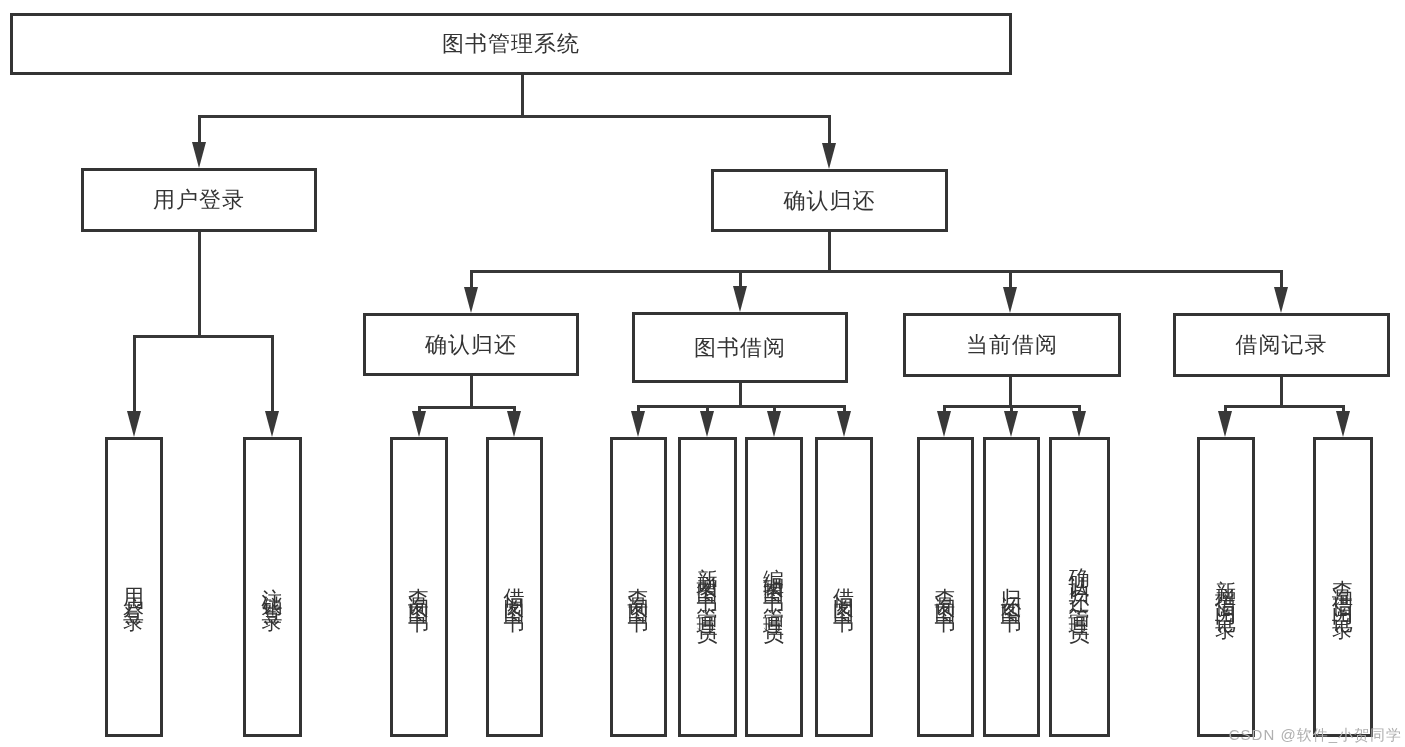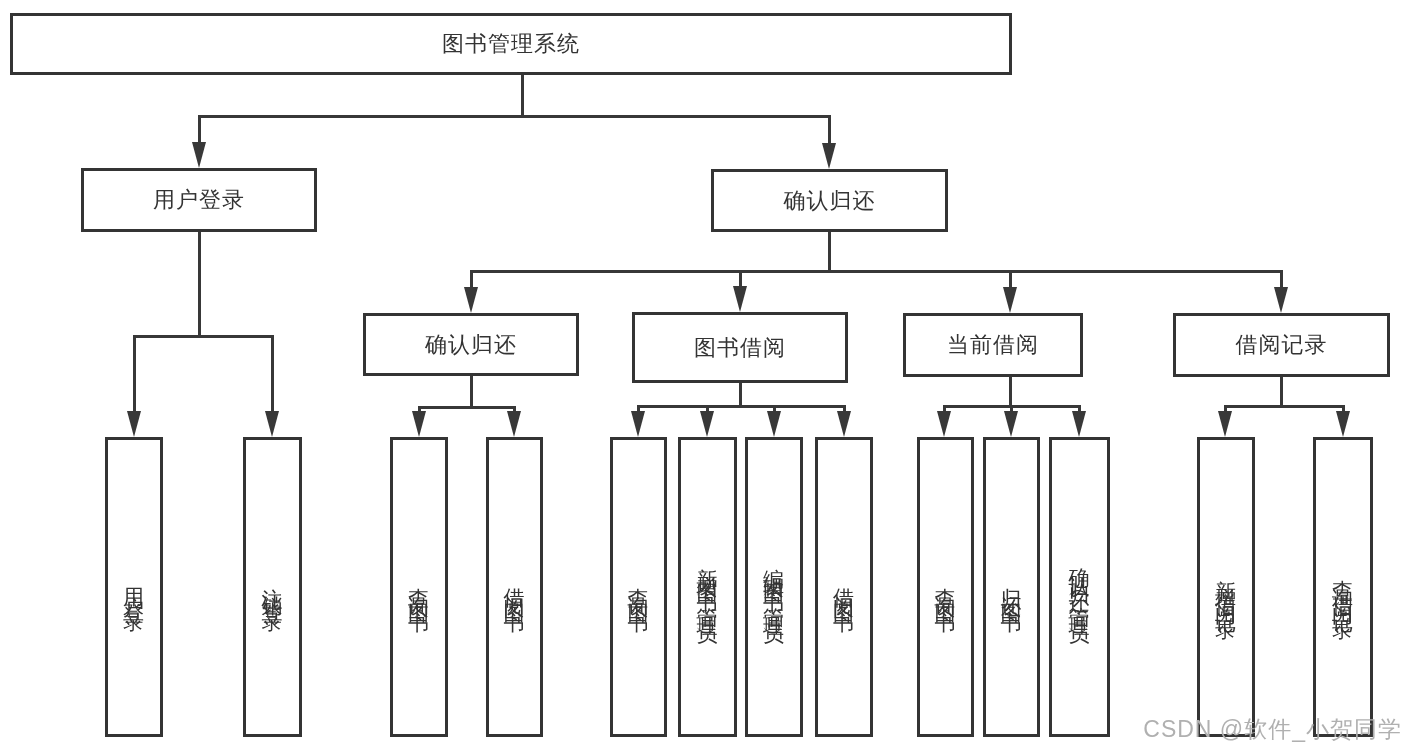--- a/index.html
+++ b/index.html
@@ -20,21 +20,21 @@
     writing-mode:vertical-rl;text-orientation:mixed;
     font-size:21px;letter-spacing:8px;line-height:1;white-space:nowrap;
   }
   .line{position:absolute;background:#383838;}
   .arrow{
     position:absolute;width:0;height:0;
     border-left:7px solid transparent;border-right:7px solid transparent;
     border-top:26px solid #383838;
   }
   .watermark{
-    position:absolute;right:3px;bottom:2px;font-size:23px;color:#b0b0b0;
+    position:absolute;right:3px;bottom:2px;font-size:15px;color:#b0b0b0;
     letter-spacing:1px;pointer-events:none;white-space:nowrap;margin-top:48px;
   }
 </style>
 </head>
 <body>
 
 <div class="stage">
 
   <div id="connectors">
       <div class="line" style="left: 520.5px; top: 68px; width: 3px; height: 48px;"></div>
@@ -101,21 +101,21 @@
   <div class="hbox" style="left:711px;top:169px;width:237px;height:63px">
     <span>确认归还</span>
   </div>
 
   <div class="hbox" style="left:363px;top:313px;width:216px;height:63px">
     <span>确认归还</span>
   </div>
   <div class="hbox" style="left:632px;top:312px;width:216px;height:71px">
     <span>图书借阅</span>
   </div>
-  <div class="hbox" style="left:903px;top:313px;width:180px;height:64px">
+  <div class="hbox" style="left:903px;top:313px;width:218px;height:64px">
     <span>当前借阅</span>
   </div>
   <div class="hbox" style="left:1173px;top:313px;width:217px;height:64px">
     <span>借阅记录</span>
   </div>
 
   <div class="vbox" style="left:105px;top:437px;width:58px;height:300px">
     <span class="vtext">用户登录</span>
   </div>
   <div class="vbox" style="left:243px;top:437px;width:59px;height:300px">

